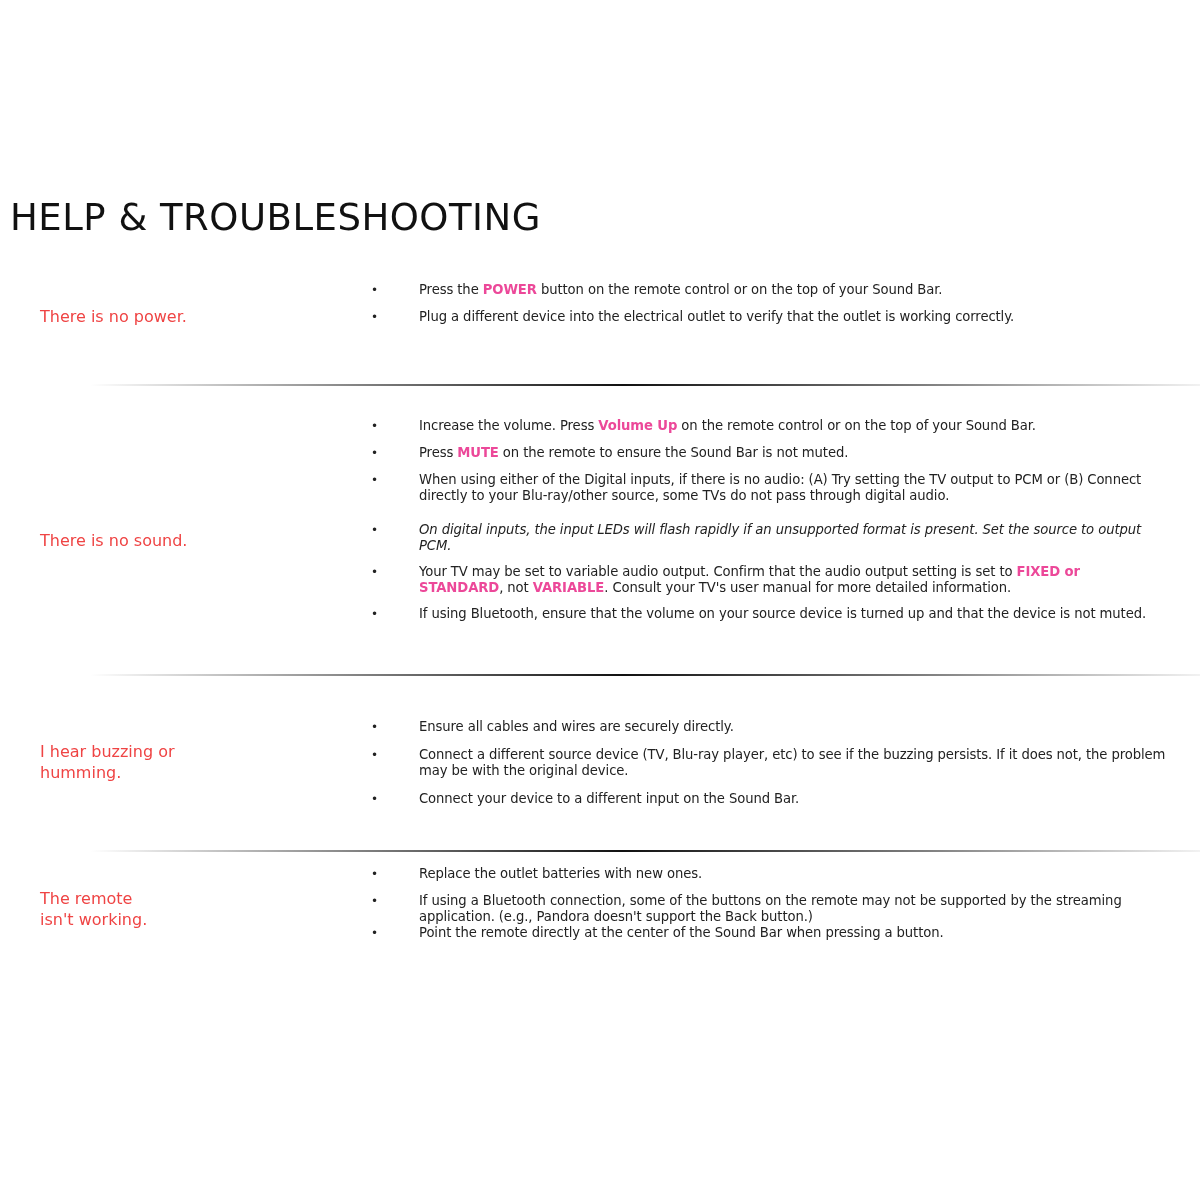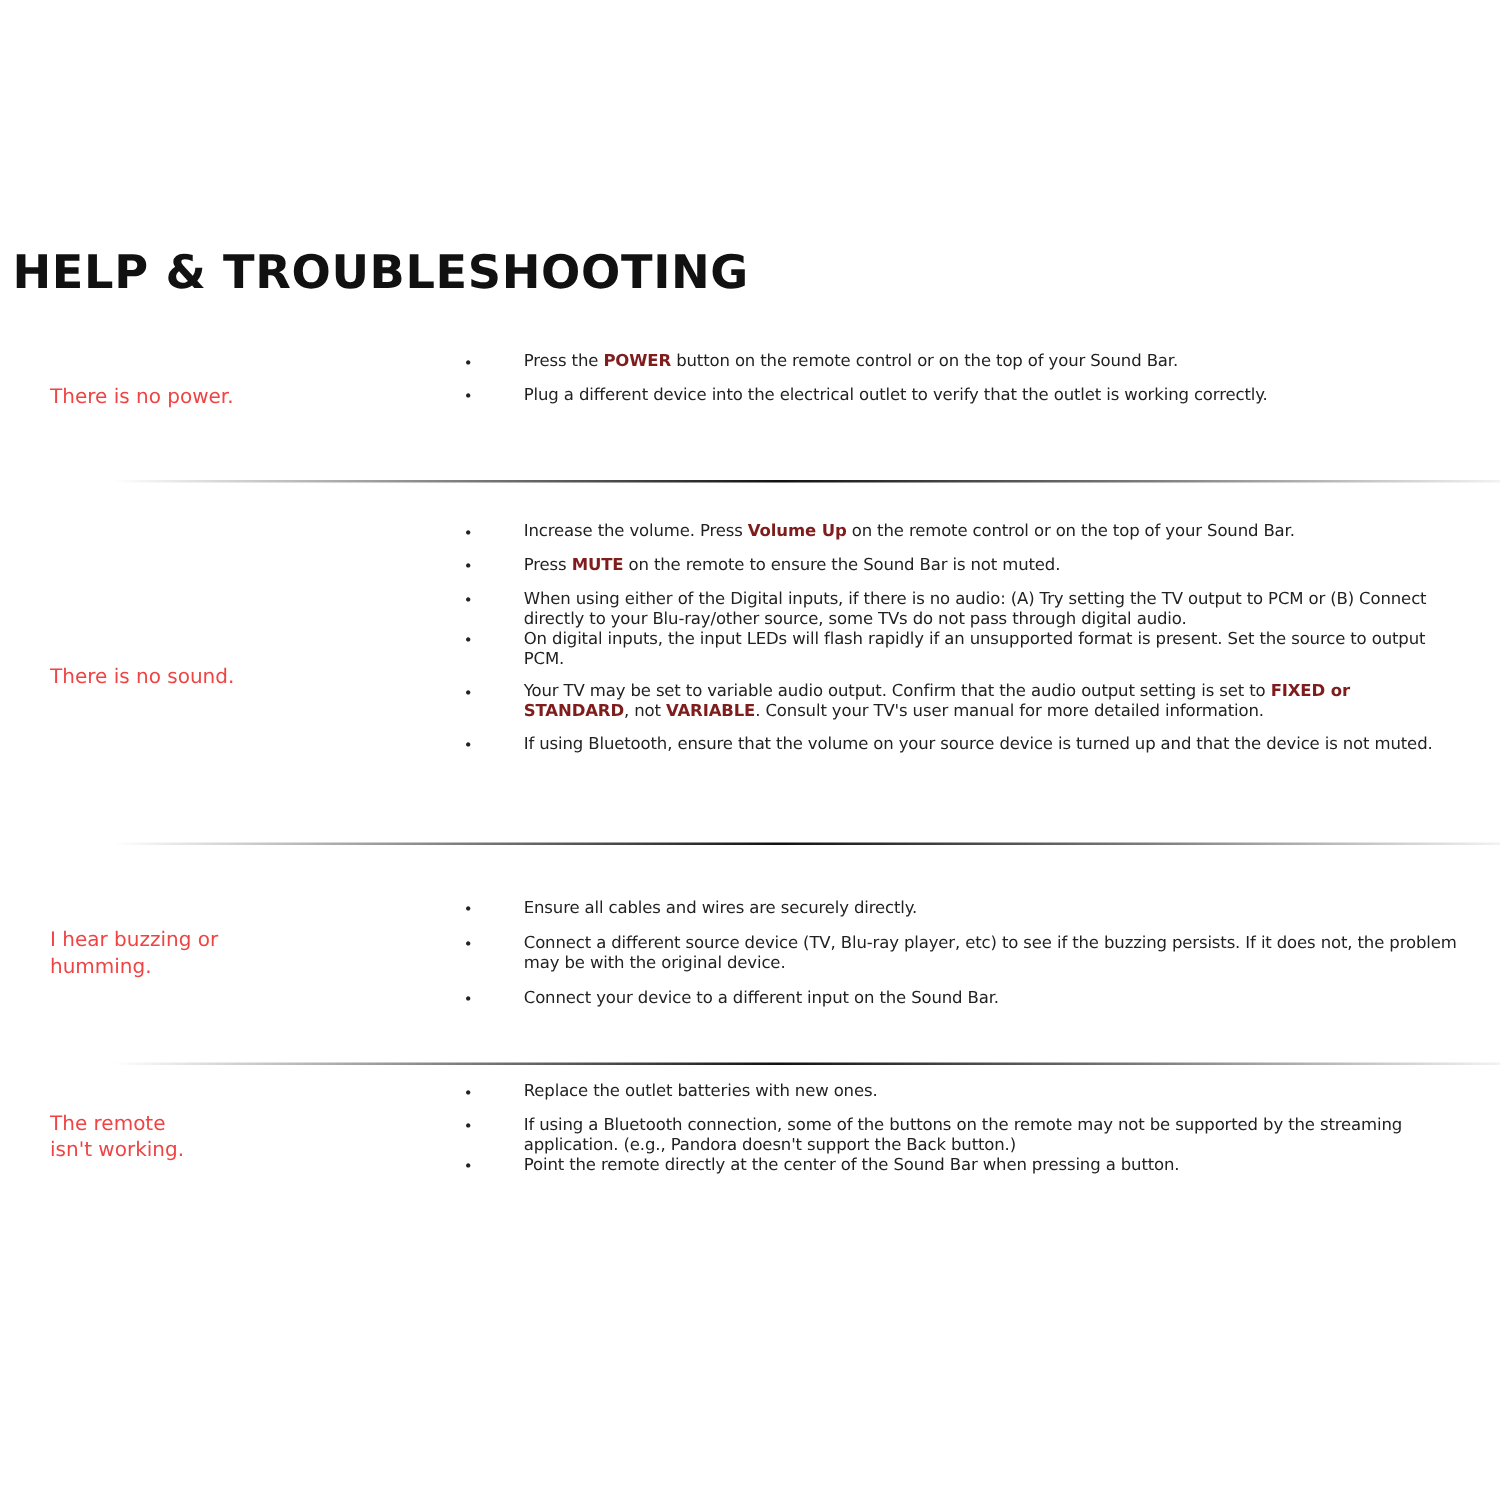--- a/index.html
+++ b/index.html
@@ -2,36 +2,36 @@
 <html><head>
 <meta charset="utf-8">
 <style>
   html, body { margin: 0; padding: 0; }
   body {
     width: 1200px; height: 1200px; background: #ffffff; position: relative;
     font-family: "DejaVu Sans", sans-serif; color: #1a1a1a; overflow: hidden;
   }
   .title {
     position: absolute; left: 10px; top: 196px; margin: 0;
-    font-family: "DejaVu Sans", sans-serif; font-weight: bold;
+    font-family: "DejaVu Sans", sans-serif; font-weight: normal;
     font-size: 37px; letter-spacing: 0.5px; color: #111;
   }
   .problem {
     position: absolute; left: 40px; width: 170px;
     font-size: 16px; line-height: 21px; color: #ef4444;
   }
   .solutions { position: absolute; left: 368px; width: 800px; margin: 0; padding: 0; list-style: none; }
   .solutions li {
     position: relative; padding-left: 51px; font-size: 13.2px; line-height: 16px;
     color: #222; letter-spacing: -0.1px;
   }
   .solutions li::before {
     content: "\2022"; position: absolute; left: 3px; top: 0; font-size: 12px;
   }
-  .solutions li b { font-weight: bold; color: #7f1d1d; }
+  .solutions li b { font-weight: bold; color: #ec4899; }
   .divider {
     position: absolute; left: 90px; width: 1110px; height: 2px;
     background: linear-gradient(to right, rgba(0,0,0,0) 0%, rgba(40,40,40,0.6) 25%, #111 48%, rgba(40,40,40,0.6) 75%, rgba(0,0,0,0.05) 100%);
   }
 </style>
 </head>
 <body>
 
 <h1 class="title">HELP &amp; TROUBLESHOOTING</h1>
 
@@ -40,22 +40,22 @@
   <li style="margin-bottom:11px;"><span>Press the </span><b>POWER</b><span> button on the remote control or on the top of your Sound Bar.</span></li>
   <li><span>Plug a different device into the electrical outlet to verify that the outlet is working correctly.</span></li>
 </ul>
 
 <div class="divider" style="top:384px;"></div>
 
 <div class="problem" style="top:530px;">There is no sound.</div>
 <ul class="solutions" style="top:418px;">
   <li style="margin-bottom:11px;"><span>Increase the volume. Press </span><b>Volume Up</b><span> on the remote control or on the top of your Sound Bar.</span></li>
   <li style="margin-bottom:11px;"><span>Press </span><b>MUTE</b><span> on the remote to ensure the Sound Bar is not muted.</span></li>
-  <li style="margin-bottom:0;"><span>When using either of the Digital inputs, if there is no audio: (A) Try setting the TV output to PCM or (B) Connect directly to your Blu-ray/other source, some TVs do not pass through digital audio.</span></li>
-  <li style="margin-bottom:10px;"><span>On digital inputs, the input LEDs will flash rapidly if an unsupported format is present. Set the source to output PCM.</span></li>
+  <li style="margin-bottom:18px;"><span>When using either of the Digital inputs, if there is no audio: (A) Try setting the TV output to PCM or (B) Connect directly to your Blu-ray/other source, some TVs do not pass through digital audio.</span></li>
+  <li style="margin-bottom:10px;font-style:italic;"><span>On digital inputs, the input LEDs will flash rapidly if an unsupported format is present. Set the source to output PCM.</span></li>
   <li style="margin-bottom:10px;"><span>Your TV may be set to variable audio output. Confirm that the audio output setting is set to </span><b>FIXED or STANDARD</b><span>, not </span><b>VARIABLE</b><span>. Consult your TV's user manual for more detailed information.</span></li>
   <li><span>If using Bluetooth, ensure that the volume on your source device is turned up and that the device is not muted.</span></li>
 </ul>
 
 <div class="divider" style="top:674px;"></div>
 
 <div class="problem" style="top:741px; width:160px;">I hear buzzing or humming.</div>
 <ul class="solutions" style="top:719px;">
   <li style="margin-bottom:12px;"><span>Ensure all cables and wires are securely directly.</span></li>
   <li style="margin-bottom:12px;"><span>Connect a different source device (TV, Blu-ray player, etc) to see if the buzzing persists. If it does not, the problem may be with the original device.</span></li>

